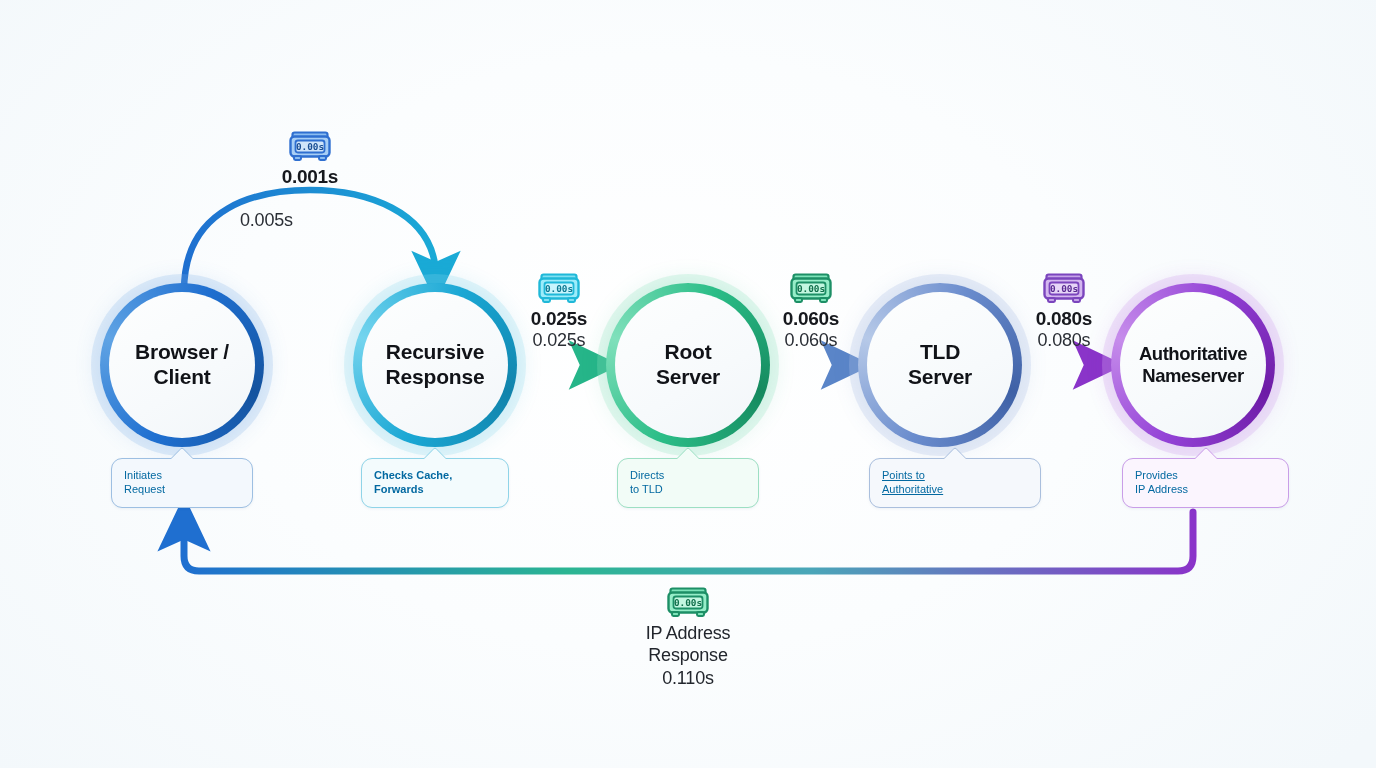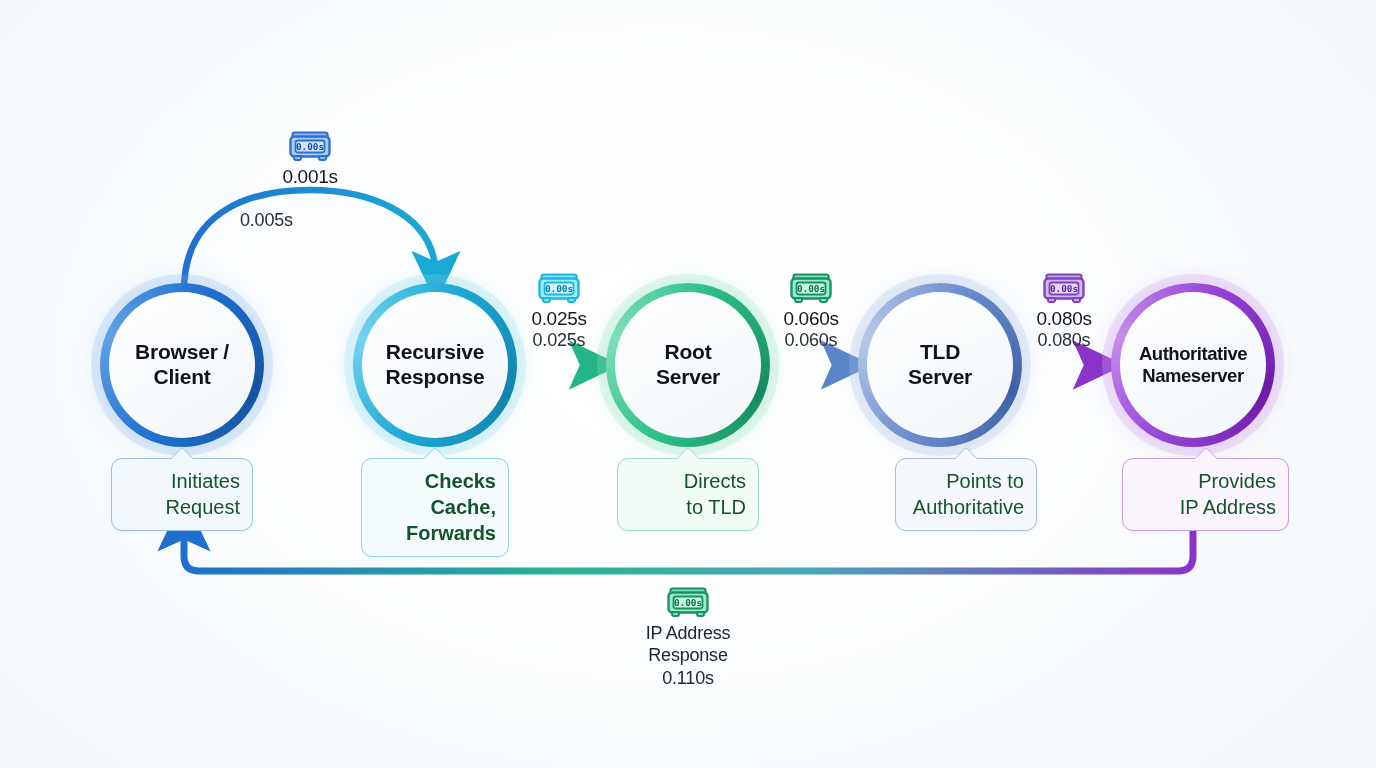--- a/index.html
+++ b/index.html
@@ -72,24 +72,24 @@
   }
 
   
   .caption {
     position: absolute;
     box-sizing: border-box;
     border-radius: 11px;
     border: 1.6px solid #b9c9dd;
     background: #f6fafd;
     padding: 9px 12px 10px;
-    text-align: right;
-    font-size: 20px;
+    text-align: left;
+    font-size: 11px;
     line-height: 1.3;
-    color: #14532d;
+    color: #0369a1;
     z-index: 5;
     box-shadow: 0 1px 3px rgba(60,90,130,0.07);
   }
   .caption .notch,
   .caption .notch-in {
     position: absolute;
     left: 50%;
     width: 15px; height: 15px;
     transform: translateX(-50%) rotate(45deg);
   }
@@ -104,21 +104,21 @@
 
   
   .seg {
     position: absolute;
     text-align: center;
     z-index: 6;
     width: 140px;
   }
   .seg .t-strong {
     font-size: 19px;
-    font-weight: normal;
+    font-weight: bold;
     color: #16181d;
     line-height: 1.22;
     letter-spacing: -0.3px;
   }
   .seg .t-light {
     font-size: 18px;
     font-weight: normal;
     color: #2a2e35;
     line-height: 1.22;
     letter-spacing: -0.2px;
@@ -272,21 +272,21 @@
     <span>Checks Cache,</span><br>
     <span>Forwards</span>
   </div>
 
   <div class="caption" style="left:617px; top:458px; width:142px; border-color:#9ddfc3; background:#f2fcf7;">
     <span class="notch" style="background:#f2fcf7; border-color:#9ddfc3;"></span>
     <span>Directs</span><br>
     <span>to TLD</span>
   </div>
 
-  <div class="caption" style="left:895px; top:458px; width:142px; border-color:#aabfdd; background:#f5f8fc;">
+  <div class="caption" style="left:869px; top:458px; width:172px; border-color:#aabfdd; background:#f5f8fc;text-decoration:underline;">
     <span class="notch" style="background:#f5f8fc; border-color:#aabfdd;"></span>
     <span>Points to</span><br>
     <span>Authoritative</span>
   </div>
 
   <div class="caption" style="left:1122px; top:458px; width:167px; border-color:#c99de8; background:#fbf5fe;">
     <span class="notch" style="background:#fbf5fe; border-color:#c99de8;"></span>
     <span>Provides</span><br>
     <span>IP Address</span>
   </div>

